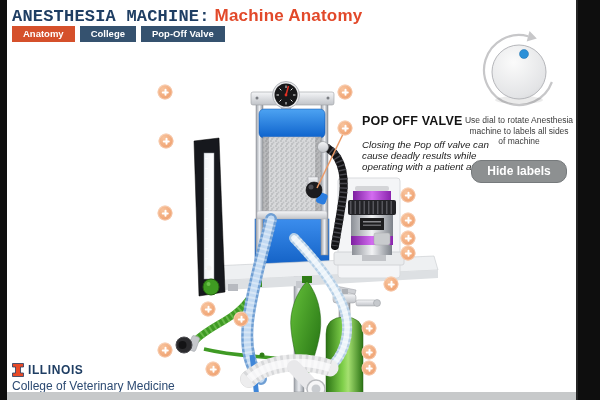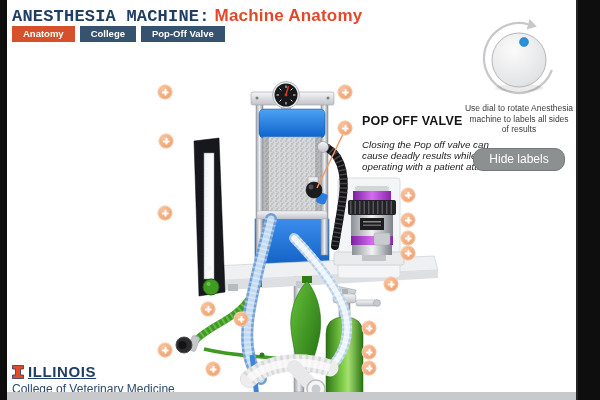--- a/index.html
+++ b/index.html
@@ -46,33 +46,33 @@
   }
   .plus::before{width:7.5px;height:2px;}
   .plus::after{width:2px;height:7.5px;}
 
   
   .popup{position:absolute;left:362px;top:114px;width:172px;z-index:25;}
   .popup-title{font-size:12.5px;font-weight:800;color:#141414;letter-spacing:.2px;margin-bottom:12px;}
   .popup-line{font-size:9.8px;color:#222;line-height:10.8px;font-style:italic;}
 
   
-  .right-panel{position:absolute;left:462px;top:16px;width:114px;text-align:center;z-index:30;}
+  .right-panel{position:absolute;left:462px;top:28px;width:114px;text-align:center;z-index:30;}
   .dial-wrap{width:78px;height:82px;margin:0 auto;cursor:pointer;}
   .dial-help{margin-top:5px;font-size:8.5px;line-height:10.5px;color:#3c3c3c;}
   .hide-btn{
     display:inline-block;margin-top:13px;height:21px;line-height:21px;
     padding:0 15px;border-radius:10px;background:var(--button-gray);
-    border:1px solid #767a7c;color:#fff;font-size:12px;font-weight:normal;cursor:pointer;
+    border:1px solid #767a7c;color:#fff;font-size:12px;font-weight:bold;cursor:pointer;
   }
 
   
   .footer{position:absolute;left:12px;top:363px;z-index:30;}
   .brand-row{display:flex;align-items:center;gap:4px;}
-  .brand{font-size:15px;font-weight:bold;color:var(--navy);letter-spacing:.6px;text-decoration:underline;}
+  .brand{font-size:12px;font-weight:bold;color:var(--navy);letter-spacing:.6px;}
   .dept{font-size:12px;color:#2c4a72;margin-top:2px;}
 </style>
 </head>
 <body>
 
 <svg class="machine" width="600" height="400" viewBox="0 0 600 400">
   <defs>
     <linearGradient id="gSilver" x1="0" y1="0" x2="0" y2="1">
       <stop offset="0" stop-color="#f5f6f8"></stop>
         <stop offset="1" stop-color="#c0c3c8"></stop>
@@ -344,21 +344,21 @@
       <path d="M 71.9 54 A 35 35 0 1 1 48.1 8.2" fill="none" stroke="#c7c7c9" stroke-width="2.2"></path>
       <polygon points="56.8,10.5 46.7,13.5 49.5,2.9" fill="#c7c7c9"></polygon>
       <ellipse cx="39" cy="72" rx="24" ry="4" fill="#000" opacity="0.08"></ellipse>
       <circle cx="39" cy="44" r="27" fill="url(#gKnob)" stroke="#b5b6ba"></circle>
       <circle cx="44" cy="26" r="4.5" fill="#2b90d8" stroke="#1d6faa" stroke-width="0.5"></circle>
     </svg>
   </div>
   <div class="dial-help">
     <div>Use dial to rotate Anesthesia</div>
     <div>machine to labels all sides</div>
-    <div>of results</div>
+    <div>of machine</div>
   </div>
   <div class="hide-btn">Hide labels</div>
 </div>
 
 <div class="footer">
   <div class="brand-row">
     <svg width="12" height="14" viewBox="0 0 12 14">
       <path d="M0.5,0.5 h11 v3.5 h-3 v6 h3 v3.5 h-11 v-3.5 h3 v-6 h-3 z" fill="#e84a27" stroke="#1f3e63" stroke-width="0.8"></path>
     </svg>
     <span class="brand">ILLINOIS</span>

